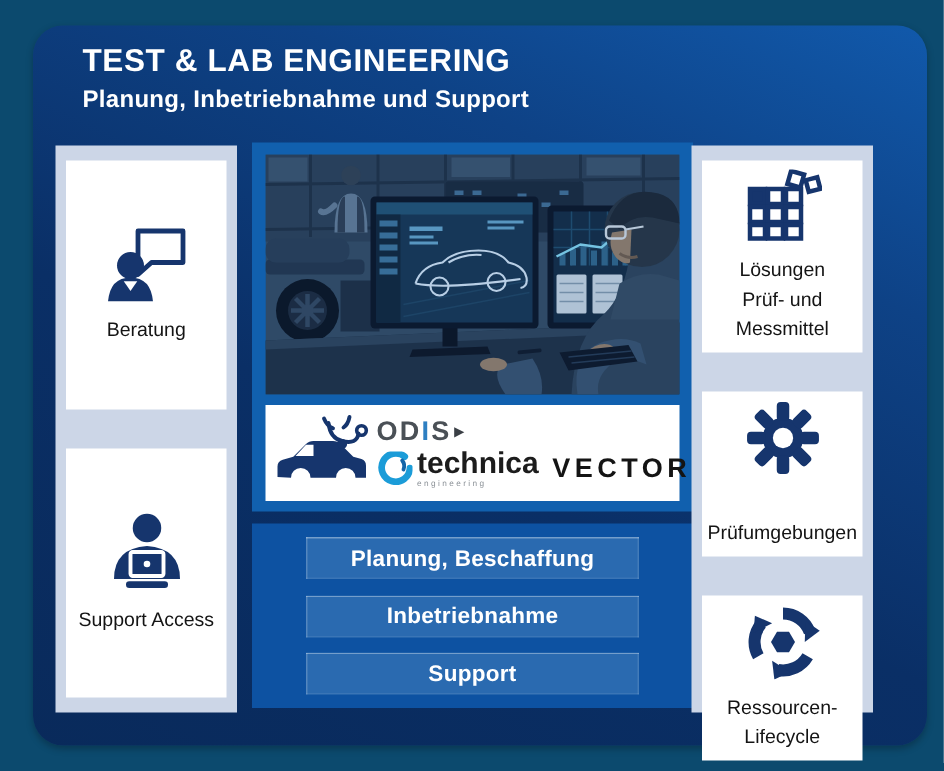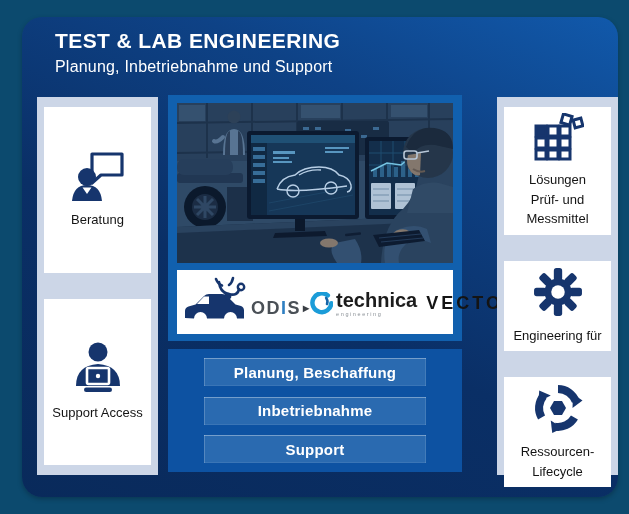--- a/index.html
+++ b/index.html
@@ -3,36 +3,36 @@
 <meta charset="utf-8">
 <style>
   html,body{margin:0;padding:0;}
   body{width:629px;height:514px;background:#ffffff;font-family:"Liberation Sans",sans-serif;}
   .stage{position:relative;width:629px;height:514px;background:#0c4a6e;overflow:hidden;}
   .card{position:absolute;left:22px;top:17px;width:596px;height:480px;border-radius:20px;
         background:linear-gradient(205deg,#1159ab 0%,#0e4286 26%,#0a2f66 58%,#092a5b 100%);
         box-shadow:0 2px 5px rgba(0,0,0,.25);}
   .hdr{position:absolute;left:33px;top:12px;color:#fff;}
   .hdr-title{font-size:21px;font-weight:bold;letter-spacing:.4px;}
-  .hdr-sub{font-size:16px;font-weight:400;margin-top:5px;letter-spacing:.2px;}
+  .hdr-sub{font-size:16px;font-weight:700;margin-top:5px;letter-spacing:.2px;}
 
   .side-col{position:absolute;top:80px;height:378px;width:121px;background:#ccd6e7;
             display:flex;flex-direction:column;padding:10px 7px;gap:26px;box-sizing:border-box;}
   .col-left{left:15px}
-  .col-right{left:475px}
+  .col-right{left:439px}
   .side-box{flex:1;background:#ffffff;display:flex;flex-direction:column;align-items:center;
             justify-content:center;gap:9px;padding:6px 2px;text-align:center;}
   .side-label{font-size:13px;color:#141414;line-height:1.5;}
 
   .center-col{position:absolute;left:146px;top:78px;width:294px;}
   .panel-top{height:246px;background:#1160ae;padding:8px 9px 0;box-sizing:border-box;}
   .photo{width:100%;height:160px;display:block;}
   .logo-strip{margin-top:7px;height:64px;background:#ffffff;display:flex;align-items:center;
               padding:2px 6px;box-sizing:border-box;gap:2px;}
-  .logos-right{flex:1;display:flex;align-items:flex-end;justify-content:center;}
+  .logos-right{flex:1;display:flex;flex-direction:column;align-items:flex-start;justify-content:center;}
   .odis{display:flex;align-items:center;font-weight:800;font-size:18px;letter-spacing:1.5px;
         color:#4a5056;line-height:1;}
   .odis-blue{color:#2e7fc2;}
   .odis-arrow{font-size:12px;margin-left:2px;color:#3a3f45;letter-spacing:0;}
   .brands{display:flex;align-items:center;gap:9px;margin-top:3px;}
   .technica{display:flex;align-items:center;gap:3px;}
   .technica-text{display:flex;flex-direction:column;line-height:1;}
   .technica-name{font-size:20px;color:#1c1c1c;font-weight:600;}
   .technica-sub{font-size:5.5px;color:#8a9096;letter-spacing:1.6px;margin-top:1.5px;}
   .vector{display:flex;align-items:center;gap:4px;}
@@ -306,21 +306,21 @@
               <rect x="20" y="1" width="8" height="12" rx="2.5" transform="rotate(90 24 24)"></rect>
               <rect x="20" y="1" width="8" height="12" rx="2.5" transform="rotate(135 24 24)"></rect>
               <rect x="20" y="1" width="8" height="12" rx="2.5" transform="rotate(180 24 24)"></rect>
               <rect x="20" y="1" width="8" height="12" rx="2.5" transform="rotate(225 24 24)"></rect>
               <rect x="20" y="1" width="8" height="12" rx="2.5" transform="rotate(270 24 24)"></rect>
               <rect x="20" y="1" width="8" height="12" rx="2.5" transform="rotate(315 24 24)"></rect>
             </g>
             <circle cx="24" cy="24" r="6.5" fill="#fff"></circle>
           </svg>
         </span>
-        <span class="side-label"><span>Engineering für</span><br></span>
+        <span class="side-label"><br><span>Prüfumgebungen</span></span>
       </div>
       <div class="side-box">
         <span>
           <svg width="50" height="50" viewBox="0 0 50 50">
             <g>
               <path d="M25 6 A19 19 0 0 1 42.8 18.5" fill="none" stroke="#16356d" stroke-width="8"></path>
               <polygon points="40,11 49.5,17.5 39.5,25" fill="#16356d"></polygon>
             </g>
             <g transform="rotate(120 25 25)">
               <path d="M25 6 A19 19 0 0 1 42.8 18.5" fill="none" stroke="#16356d" stroke-width="8"></path>

